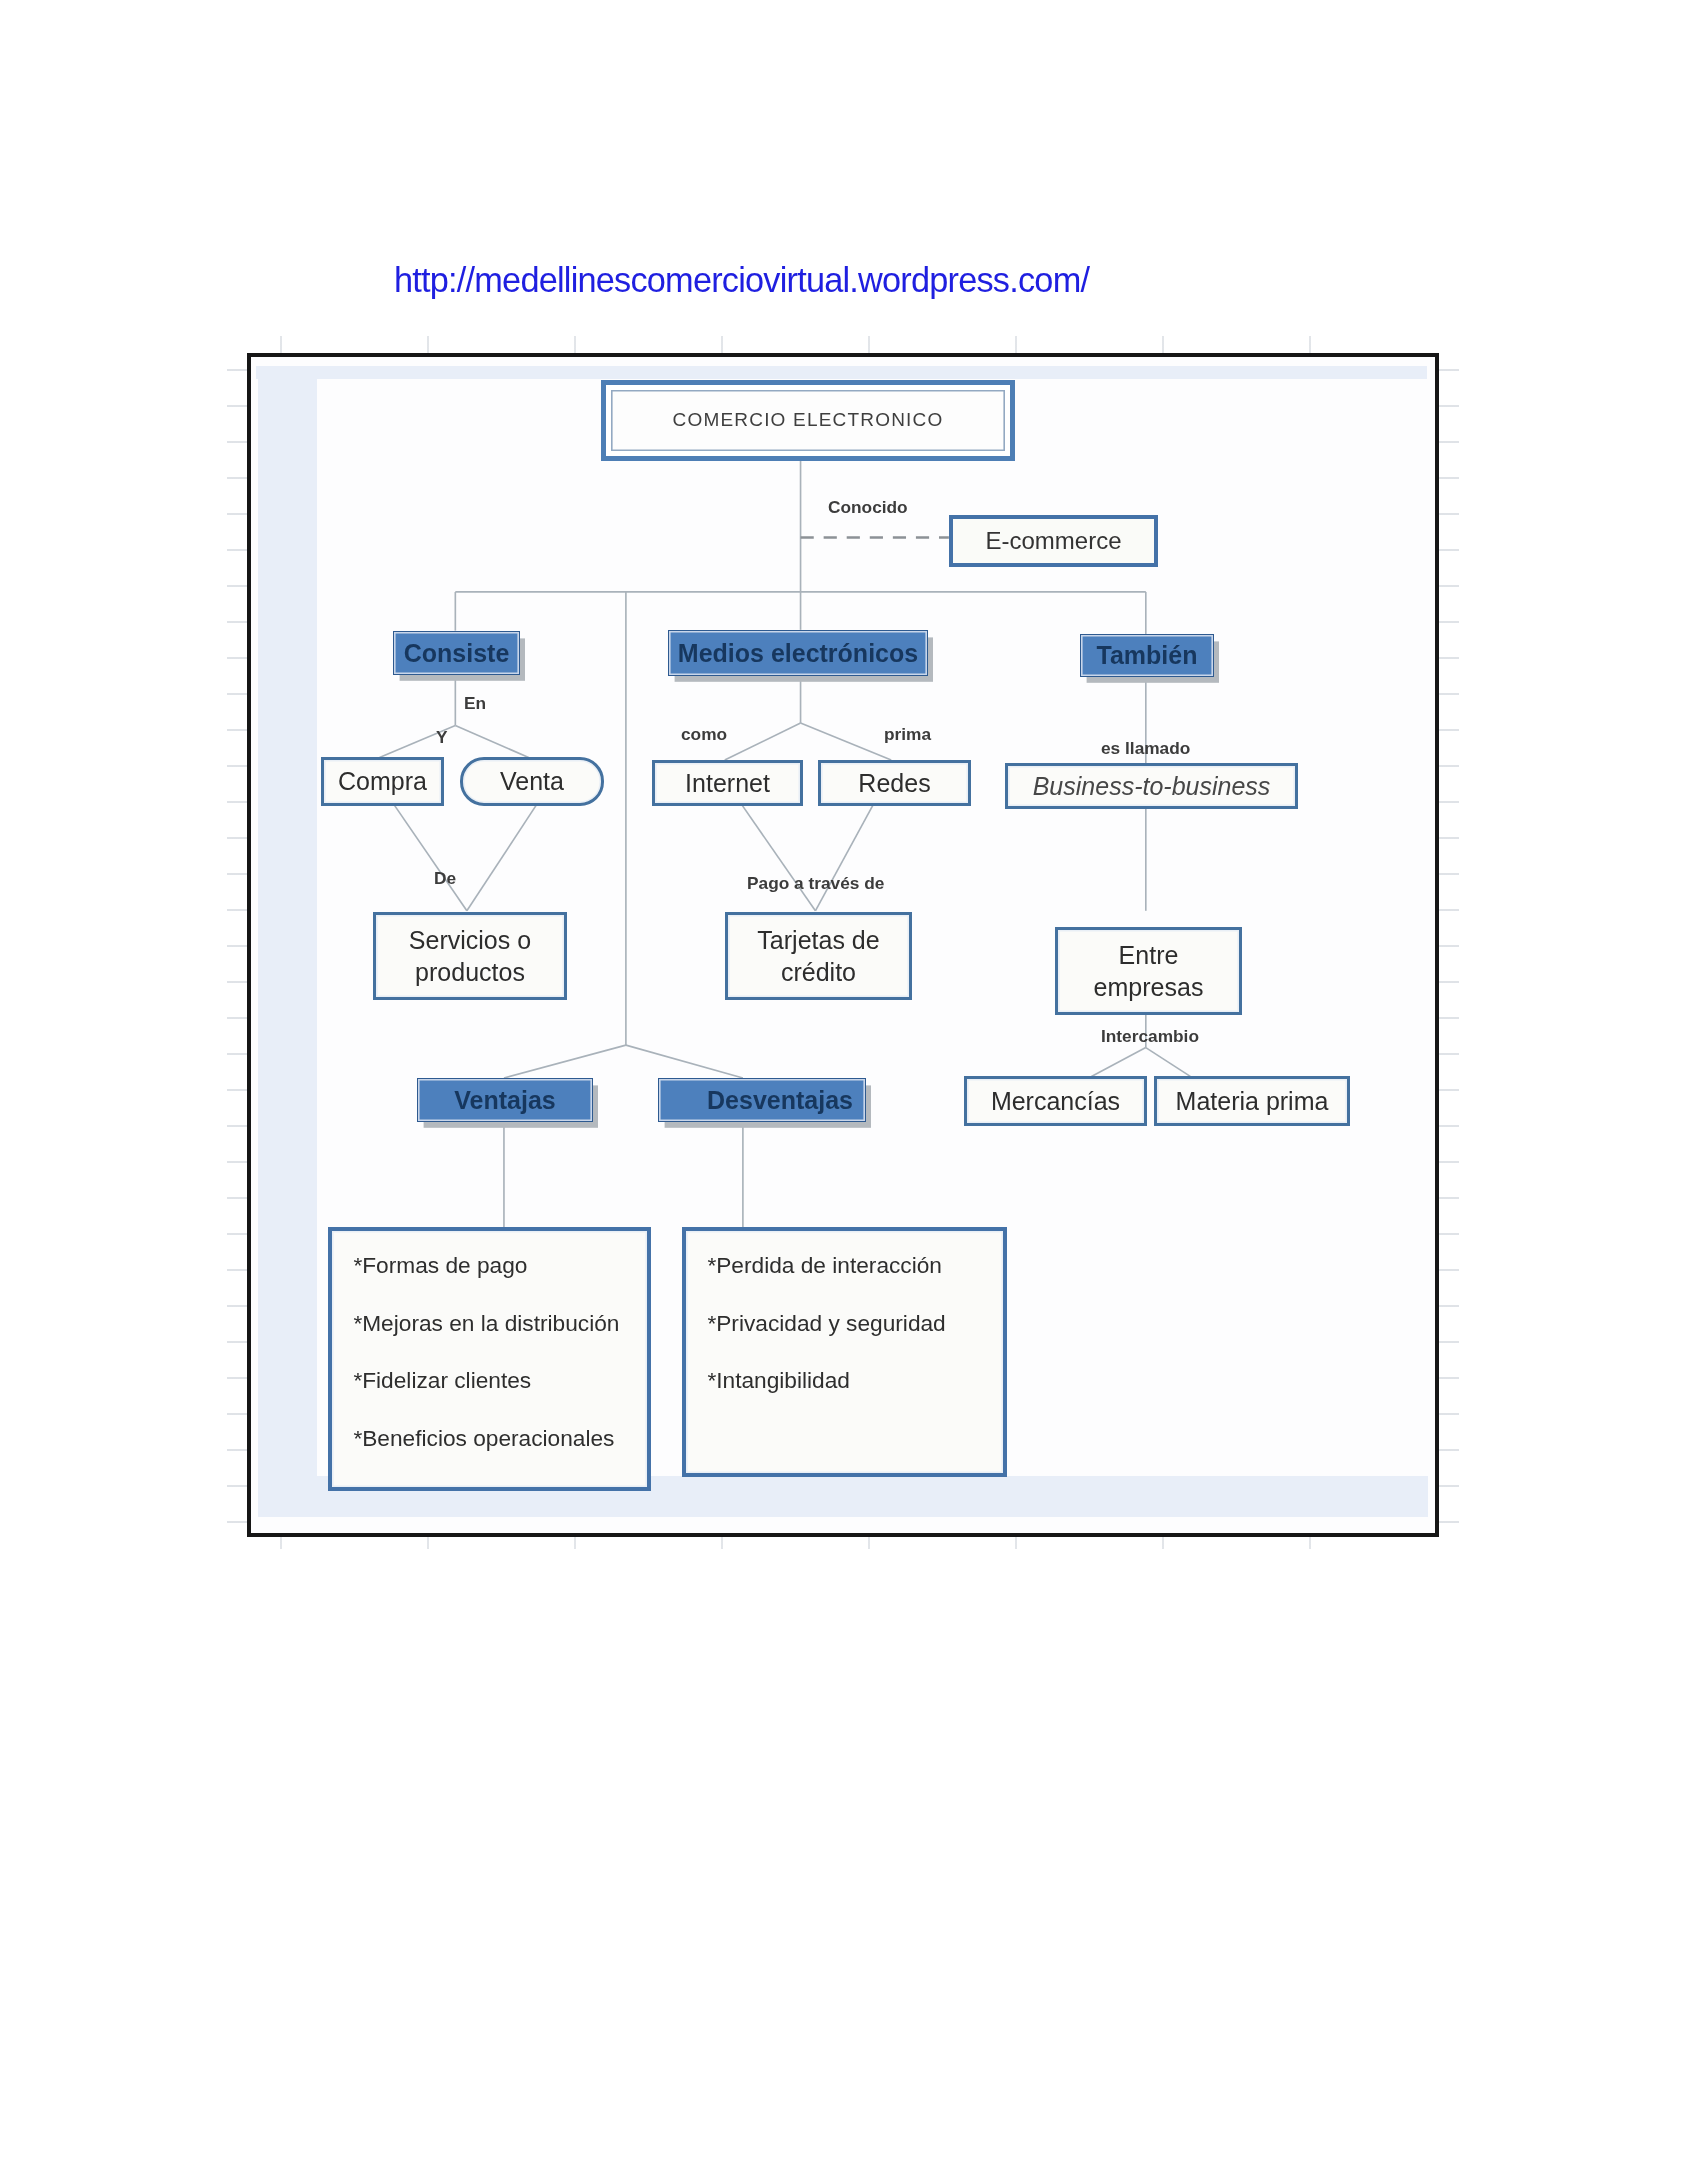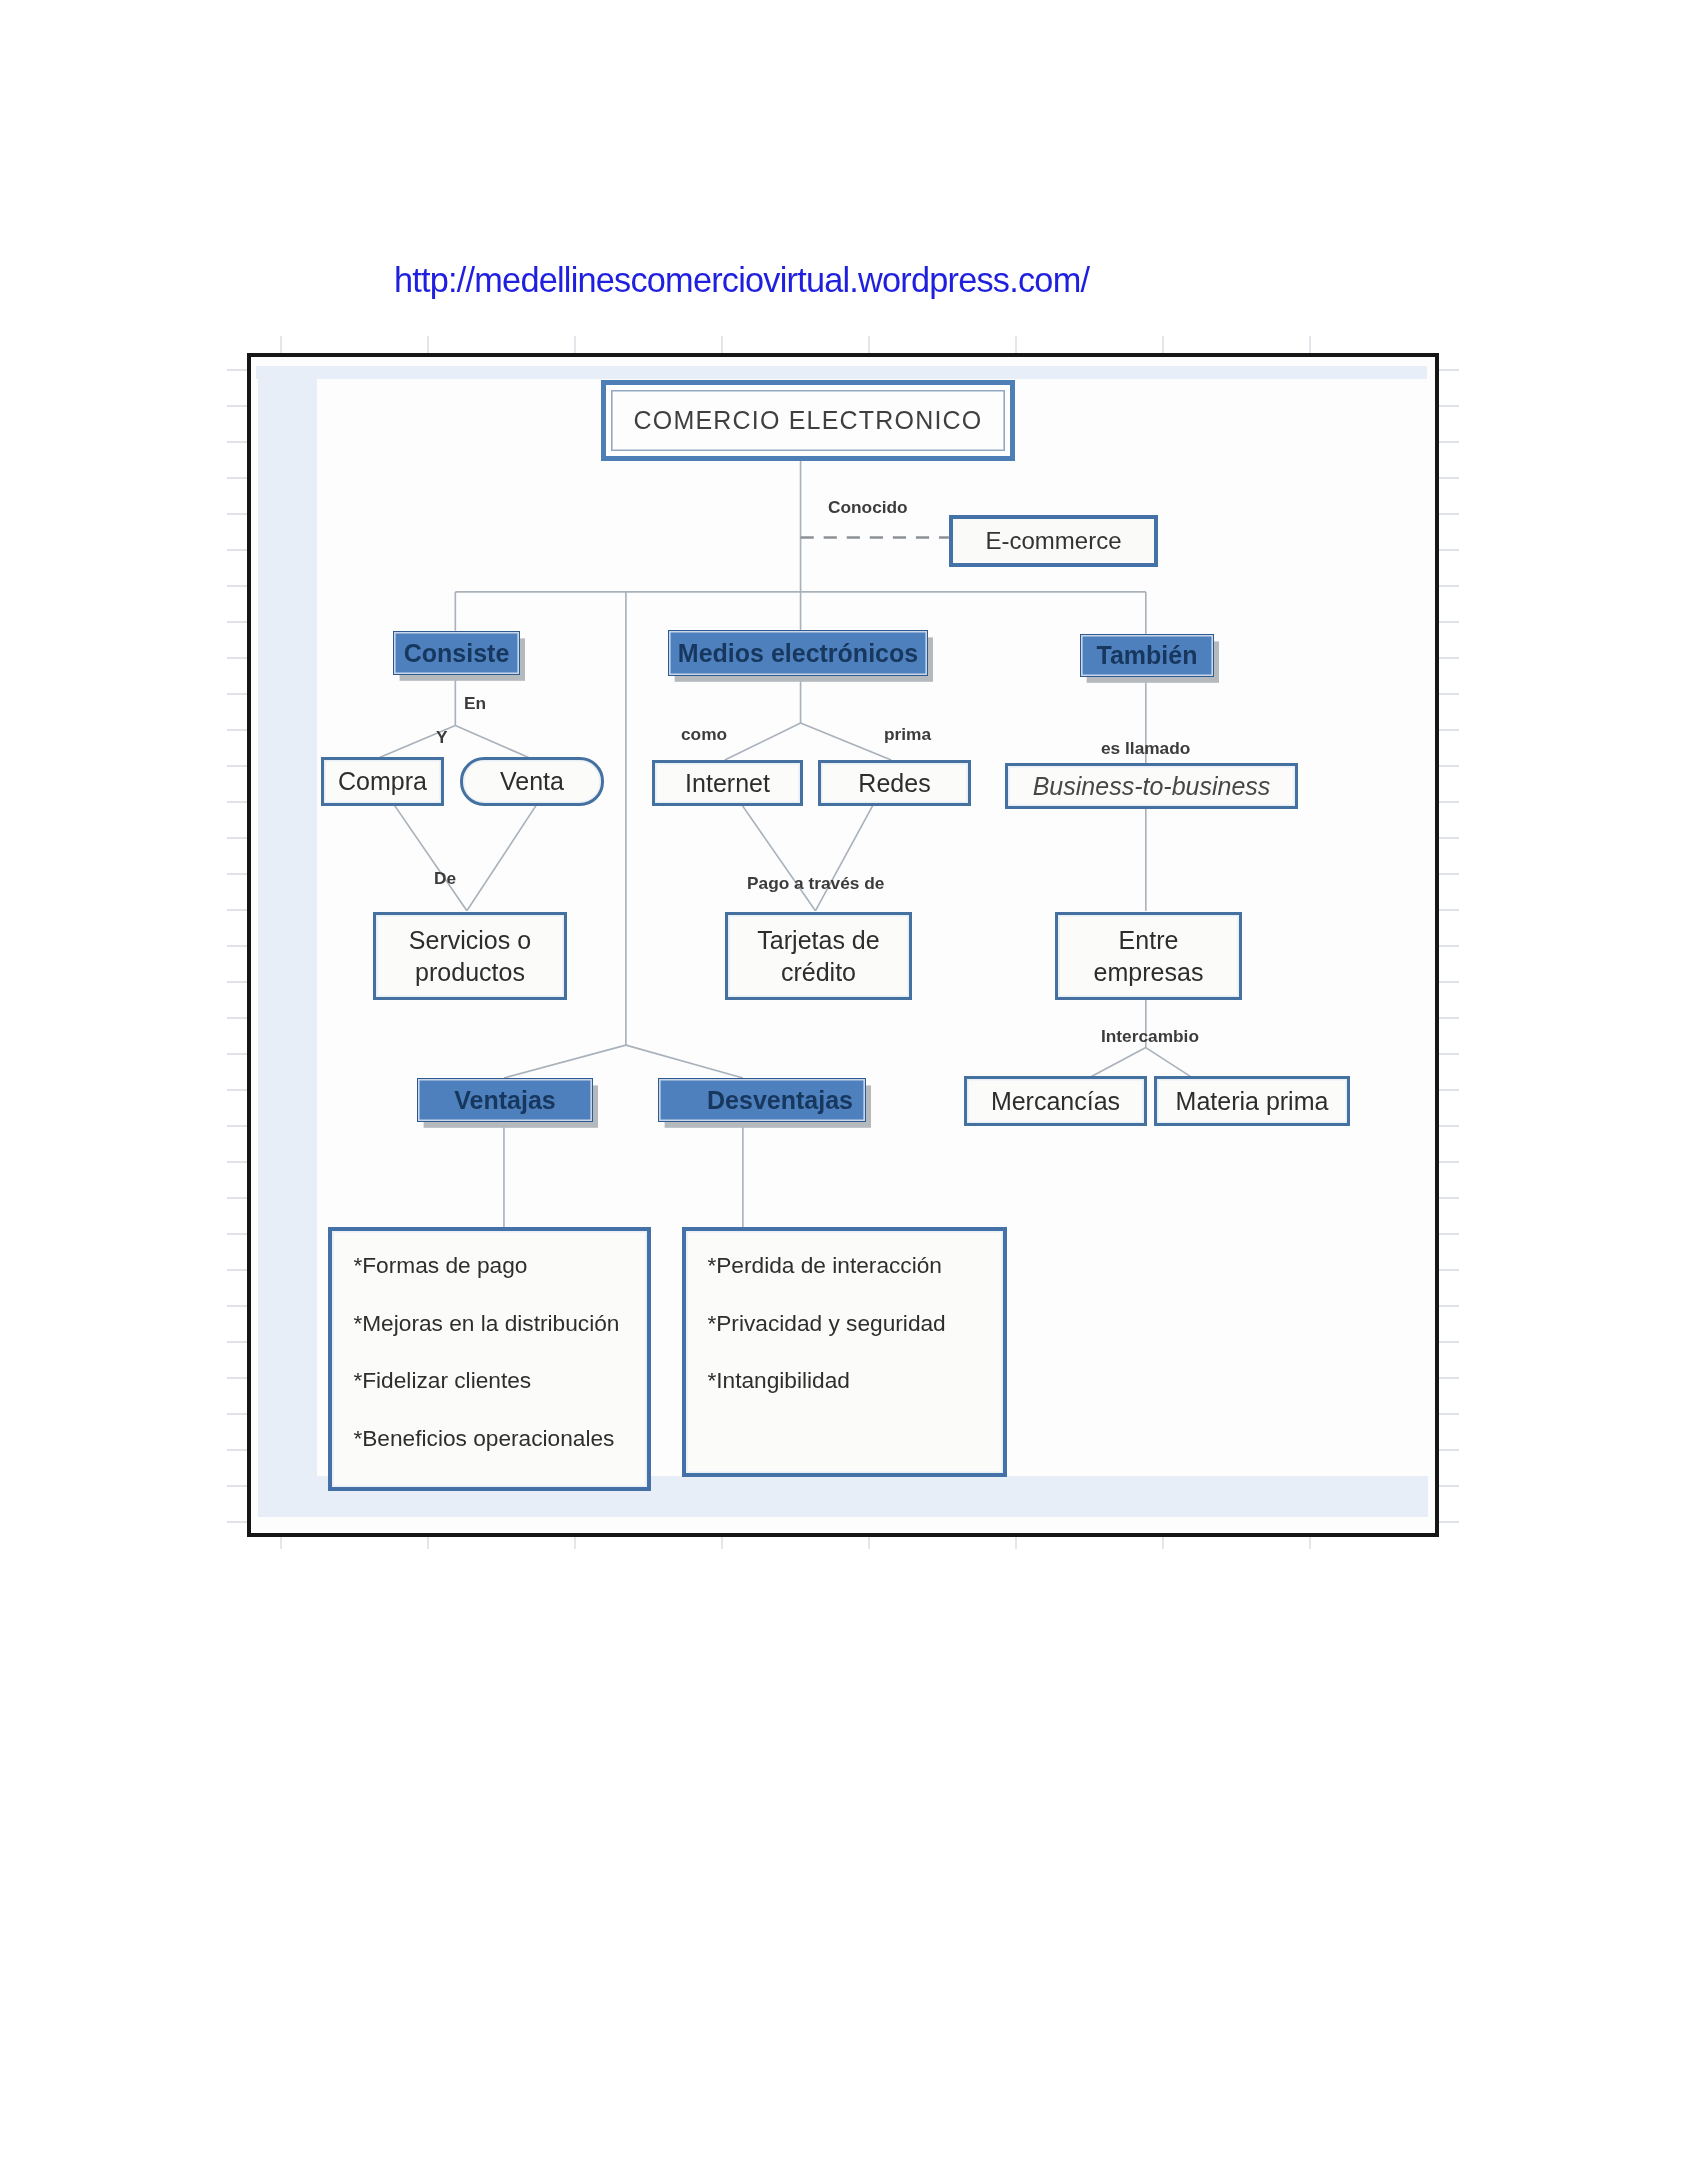--- a/index.html
+++ b/index.html
@@ -50,21 +50,21 @@
   .wnode{
     background:#fbfbf9;border:3.3px solid #44719f;
     box-shadow:inset 0 0 0 1.6px #e9eff6;
     color:#2d2d2d;font-size:25px;
   }
   .italic{font-style:italic;color:#474747;}
   
   .rootbox{
     background:#fdfdfd;border:5px solid #4d7eb5;
     box-shadow:inset 0 0 0 5px #ffffff,inset 0 0 0 6.6px #93a9c2;
-    color:#3f3f3f;font-size:25px;letter-spacing:1.2px;
+    color:#3f3f3f;font-size:19px;letter-spacing:1.2px;
   }
   
   .ecom{
     background:#fafbf8;border:4.1px solid #4472a8;
     color:#333;font-size:24px;
   }
   
   .listbox{
     position:absolute;background:#fbfbf9;border:4.1px solid #4472a8;
     box-shadow:inset 0 0 0 1.6px #e9eff6;
@@ -146,21 +146,21 @@
 
   <div class="node wnode" style="left:70px;top:400px;width:117px;height:43px;">Compra</div>
   <div class="node wnode" style="left:209px;top:400px;width:138px;height:43px;border-radius:24px;">Venta</div>
   <div class="node wnode" style="left:401px;top:403px;width:145px;height:40px;">Internet</div>
   <div class="node wnode" style="left:567px;top:403px;width:147px;height:40px;">Redes</div>
   <div class="node wnode italic" style="left:754px;top:406px;width:287px;height:40px;">Business-to-business</div>
   <div class="node wnode" style="left:122px;top:555px;width:188px;height:82px;">Servicios o
 productos</div>
   <div class="node wnode" style="left:474px;top:555px;width:181px;height:82px;">Tarjetas de
 crédito</div>
-  <div class="node wnode" style="left:804px;top:555px;width:181px;height:82px;">Entre
+  <div class="node wnode" style="left:804px;top:570px;width:181px;height:82px;">Entre
 empresas</div>
   <div class="node wnode" style="left:713px;top:719px;width:177px;height:44px;">Mercancías</div>
   <div class="node wnode" style="left:903px;top:719px;width:190px;height:44px;">Materia prima</div>
 
   <div class="lbl" style="left:577px;top:140px;">Conocido</div>
   <div class="lbl" style="left:213px;top:336px;">En</div>
   <div class="lbl" style="left:185px;top:370px;">Y</div>
   <div class="lbl" style="left:430px;top:367px;">como</div>
   <div class="lbl" style="left:633px;top:367px;">prima</div>
   <div class="lbl" style="left:850px;top:381px;">es llamado</div>

